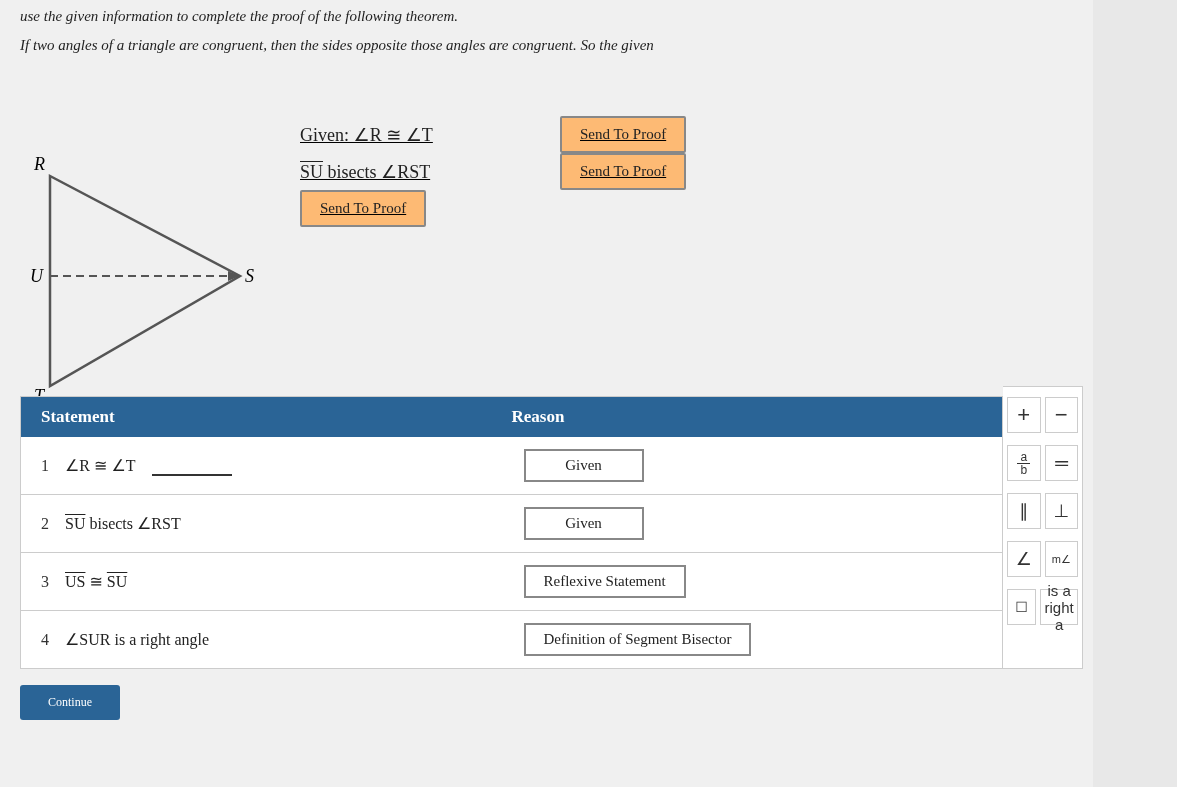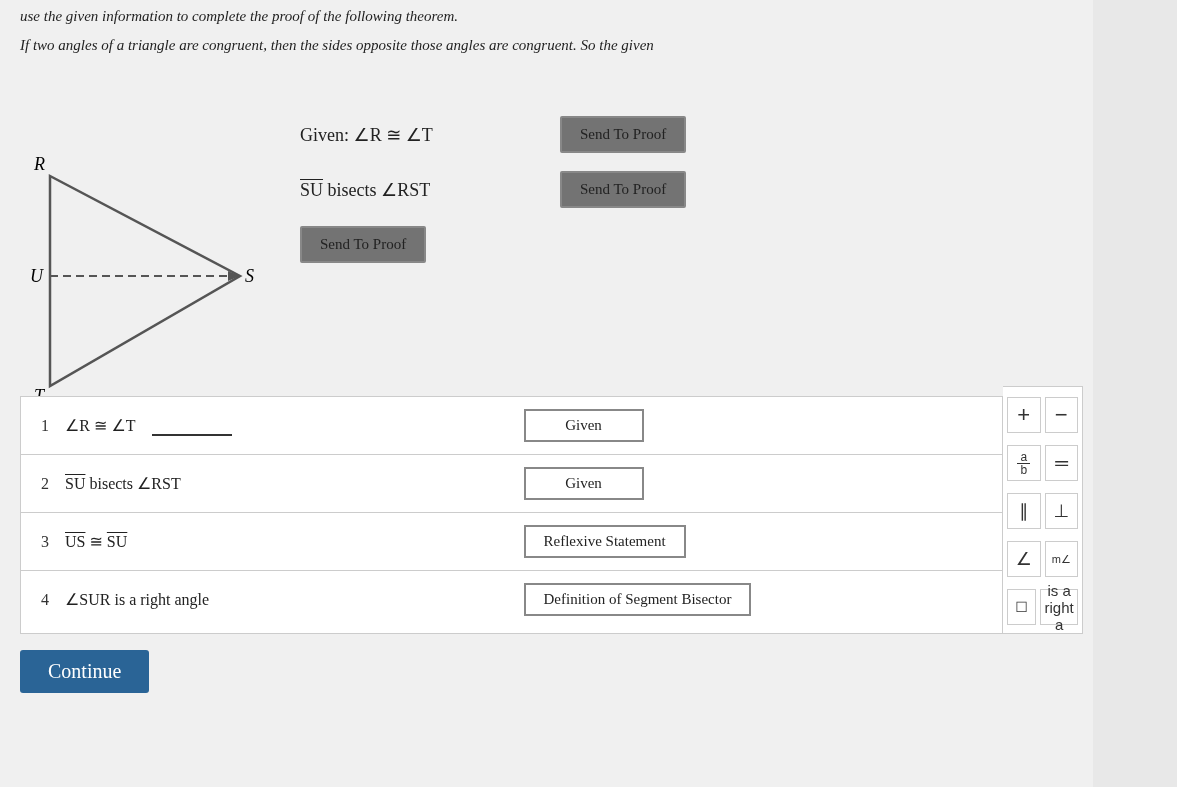--- a/index.html
+++ b/index.html
@@ -54,39 +54,39 @@
     }
     .label-R { position: absolute; top: 78px; left: 14px; font-size: 18px; font-style: italic; }
     .label-U { position: absolute; top: 190px; left: 10px; font-size: 18px; font-style: italic; }
     .label-T { position: absolute; top: 310px; left: 14px; font-size: 18px; font-style: italic; }
     .label-S { position: absolute; top: 190px; left: 225px; font-size: 18px; font-style: italic; }
     .given-area {
       flex: 1;
       padding: 10px 20px;
       display: flex;
       flex-direction: column;
-      gap: 18px;
       margin-top: 30px;
+      text-decoration: underline;
     }
     .given-row {
       display: flex;
       align-items: center;
       gap: 30px;
     }
     .given-text {
       font-size: 18px;
       color: #222;
       min-width: 230px;
     }
     .given-text span.overline {
       text-decoration: overline;
     }
     .send-proof-btn {
       border: 2px solid #888;
-      background: #737373;
+      background: #fdba74;
       padding: 8px 18px;
       font-size: 15px;
       cursor: pointer;
       color: #222;
       font-family: Georgia, serif;
       border-radius: 2px;
     }
     .proof-table-wrapper {
       margin: 10px 0 0 0;
       background: white;
@@ -172,21 +172,21 @@
       display: flex;
       align-items: center;
       justify-content: center;
       color: #333;
     }
     .continue-btn {
       background: #2a6496;
       color: white;
       border: none;
       padding: 10px 28px;
-      font-size: 20px;
+      font-size: 12px;
       cursor: pointer;
       border-radius: 3px;
       margin: 12px 10px;
       font-family: Georgia, serif;
     }
     input.statement-input {
       border: none;
       border-bottom: 2px solid #333;
       outline: none;
       font-size: 16px;
@@ -245,20 +245,24 @@
 
       <div class="given-row">
         <button class="send-proof-btn">Send To Proof</button>
       </div>
     </div>
   </div>
 
   <div style="display:flex; margin: 0 10px;">
     <div class="proof-table-wrapper">
 
+      <div class="proof-table-header">
+        <div class="col-statement">Statement</div>
+        <div class="col-reason">Reason</div>
+      </div>
 
       <div class="proof-row">
         <div class="row-num">1</div>
         <div class="row-statement">
           <span>∠R ≅ ∠T</span>
           <input class="statement-input" type="text" value="" style="">
         </div>
         <div class="row-reason">
           <div class="reason-box">
             <span>Given</span>

